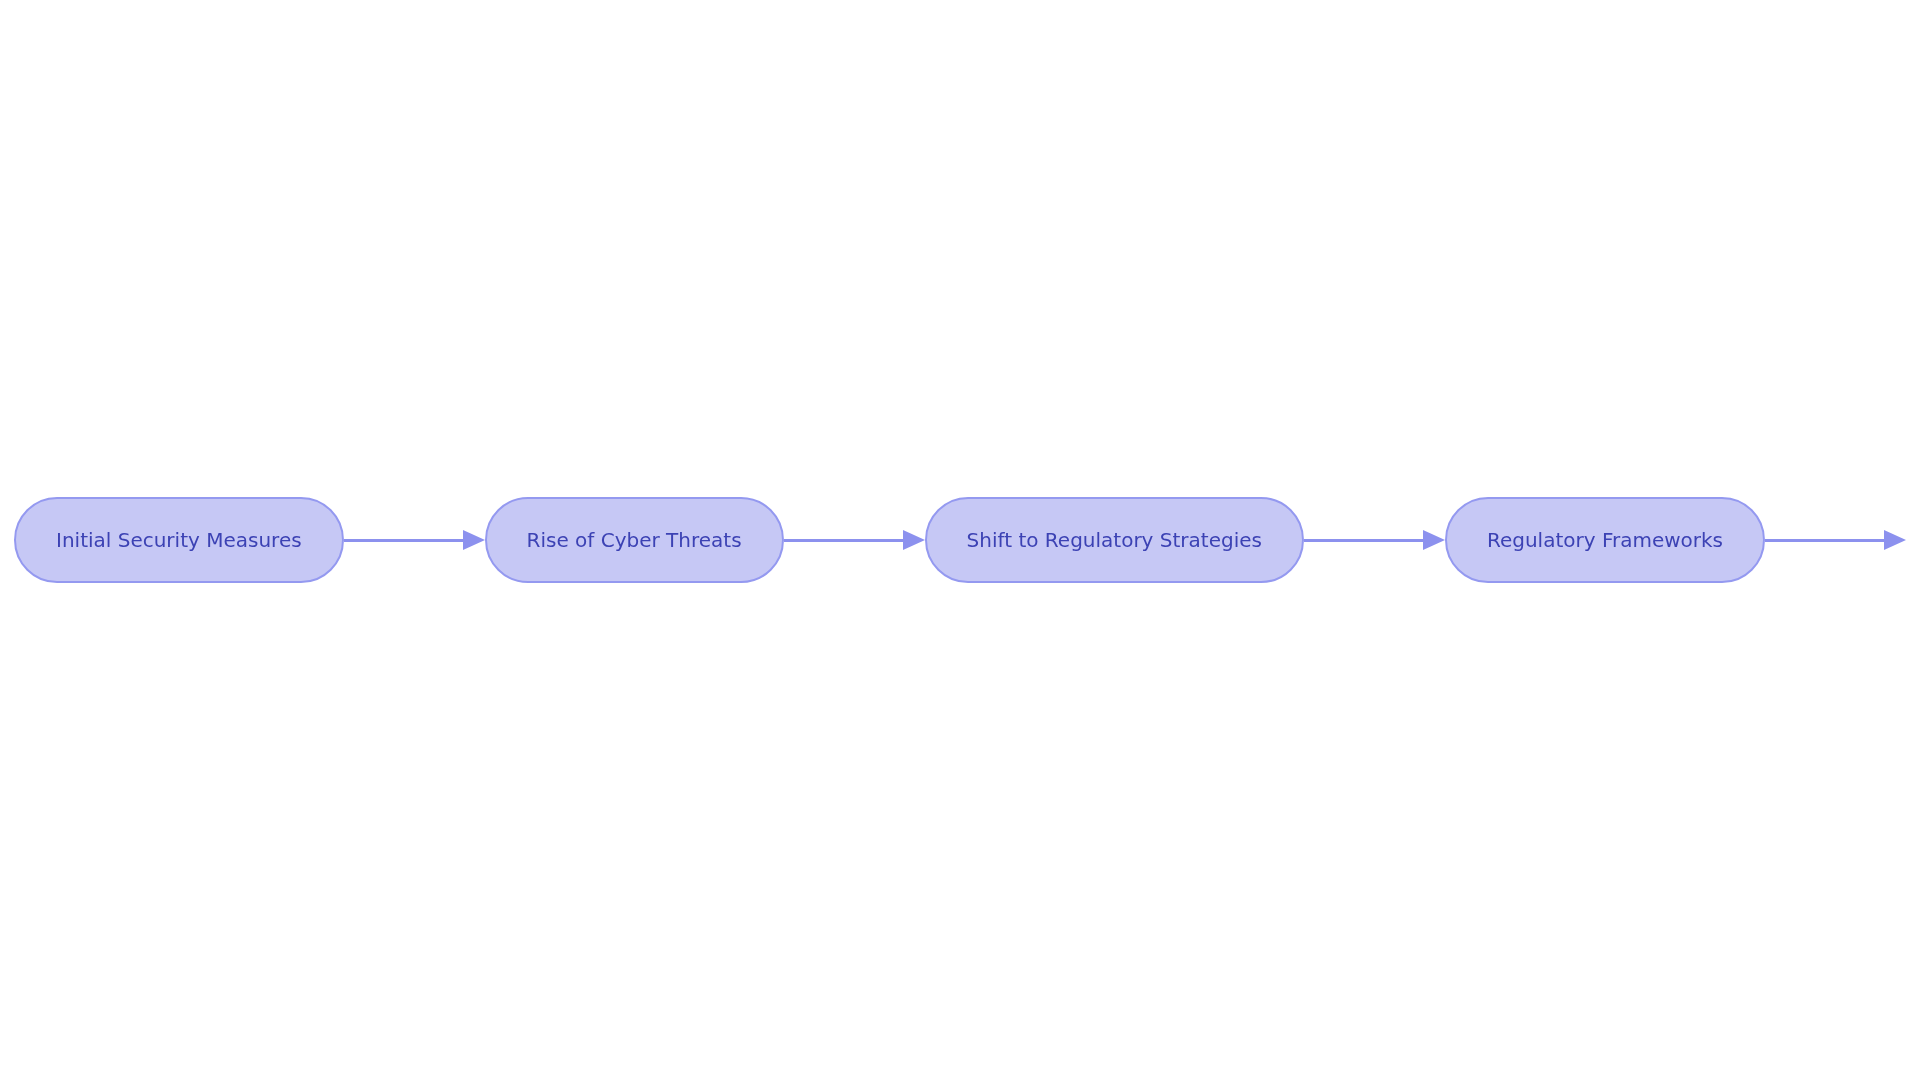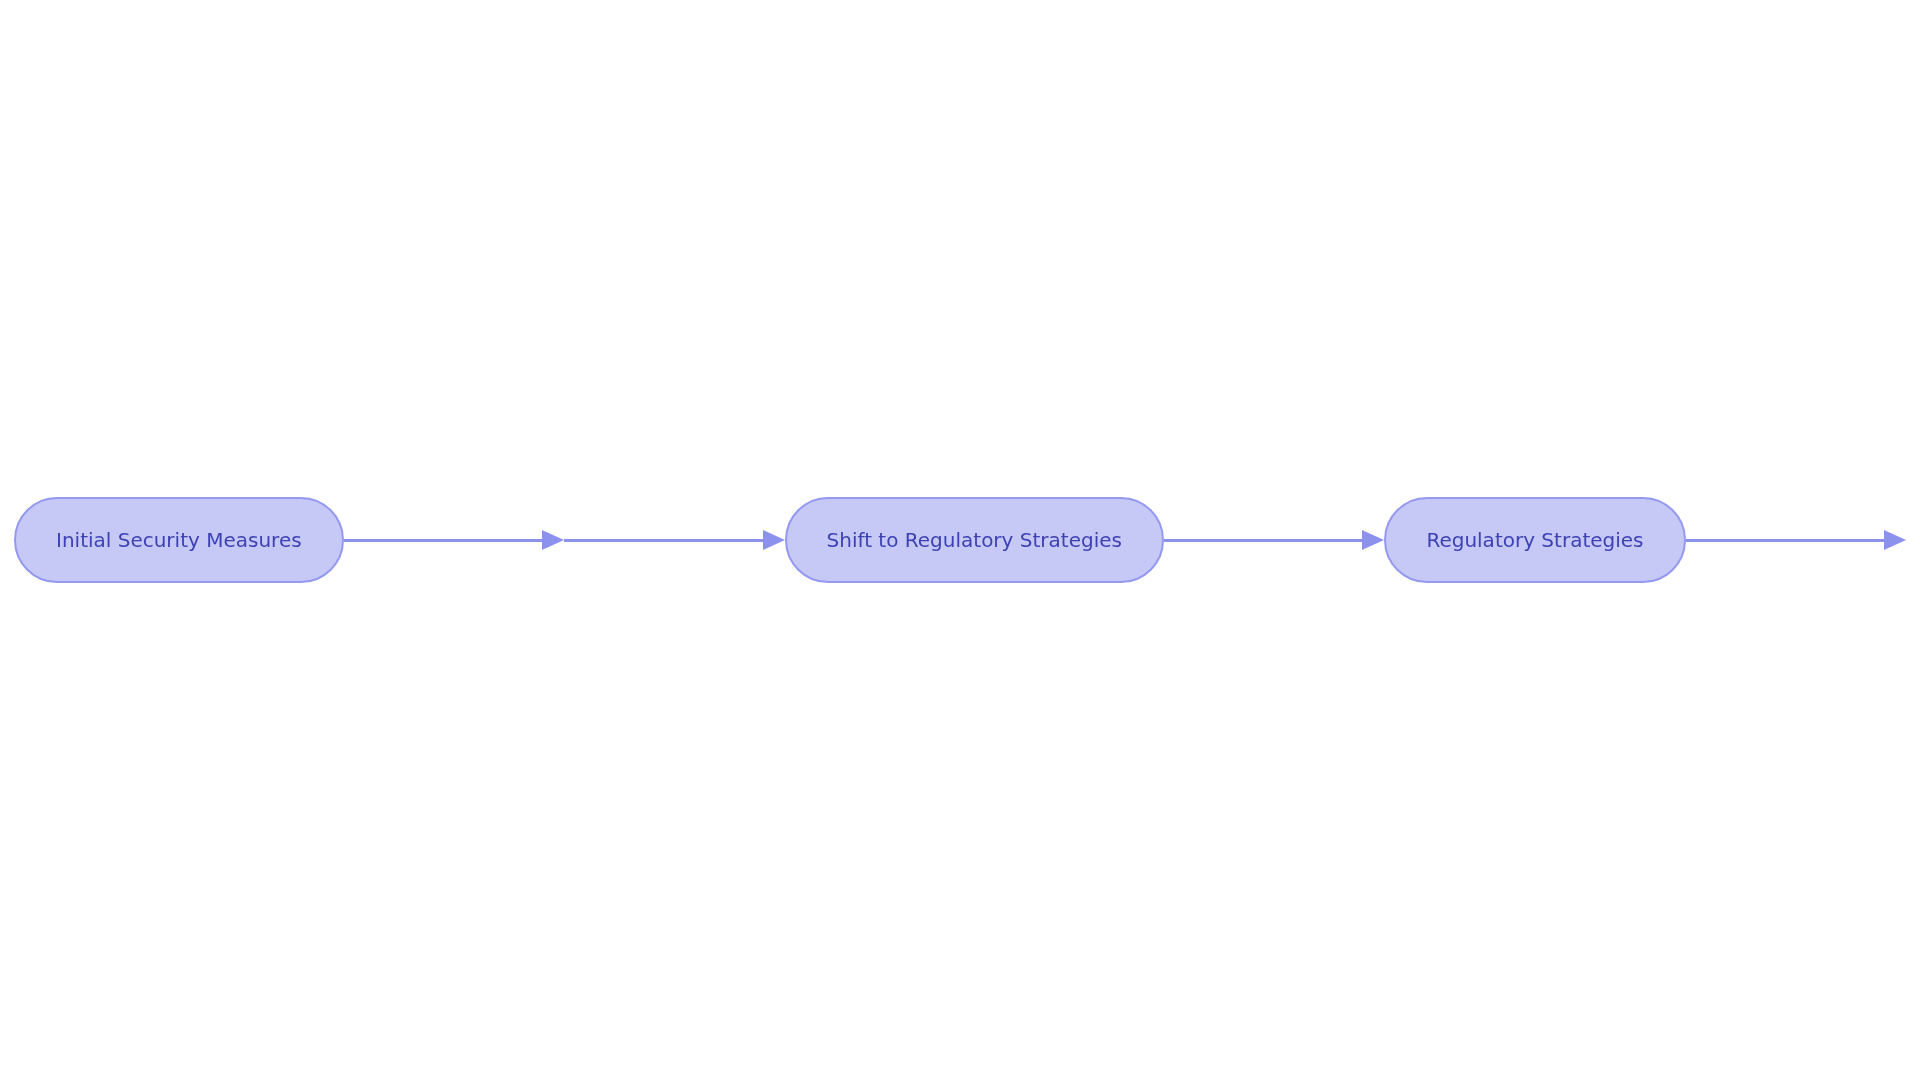--- a/index.html
+++ b/index.html
@@ -73,37 +73,40 @@
 
     <div class="flow-node">
       <span>Initial Security Measures</span>
     </div>
 
     <div class="connector">
       <div class="line"></div>
       <div class="arrowhead"></div>
     </div>
 
+    <div class="flow-node">
+      <span>Rise of Cyber Threats</span>
+    </div>
 
     <div class="connector">
       <div class="line"></div>
       <div class="arrowhead"></div>
     </div>
 
     <div class="flow-node">
       <span>Shift to Regulatory Strategies</span>
     </div>
 
     <div class="connector">
       <div class="line"></div>
       <div class="arrowhead"></div>
     </div>
 
     <div class="flow-node">
-      <span>Regulatory Strategies</span>
+      <span>Regulatory Frameworks</span>
     </div>
 
     <div class="connector">
       <div class="line"></div>
       <div class="arrowhead"></div>
     </div>
 
 
   </div>
 </div>

